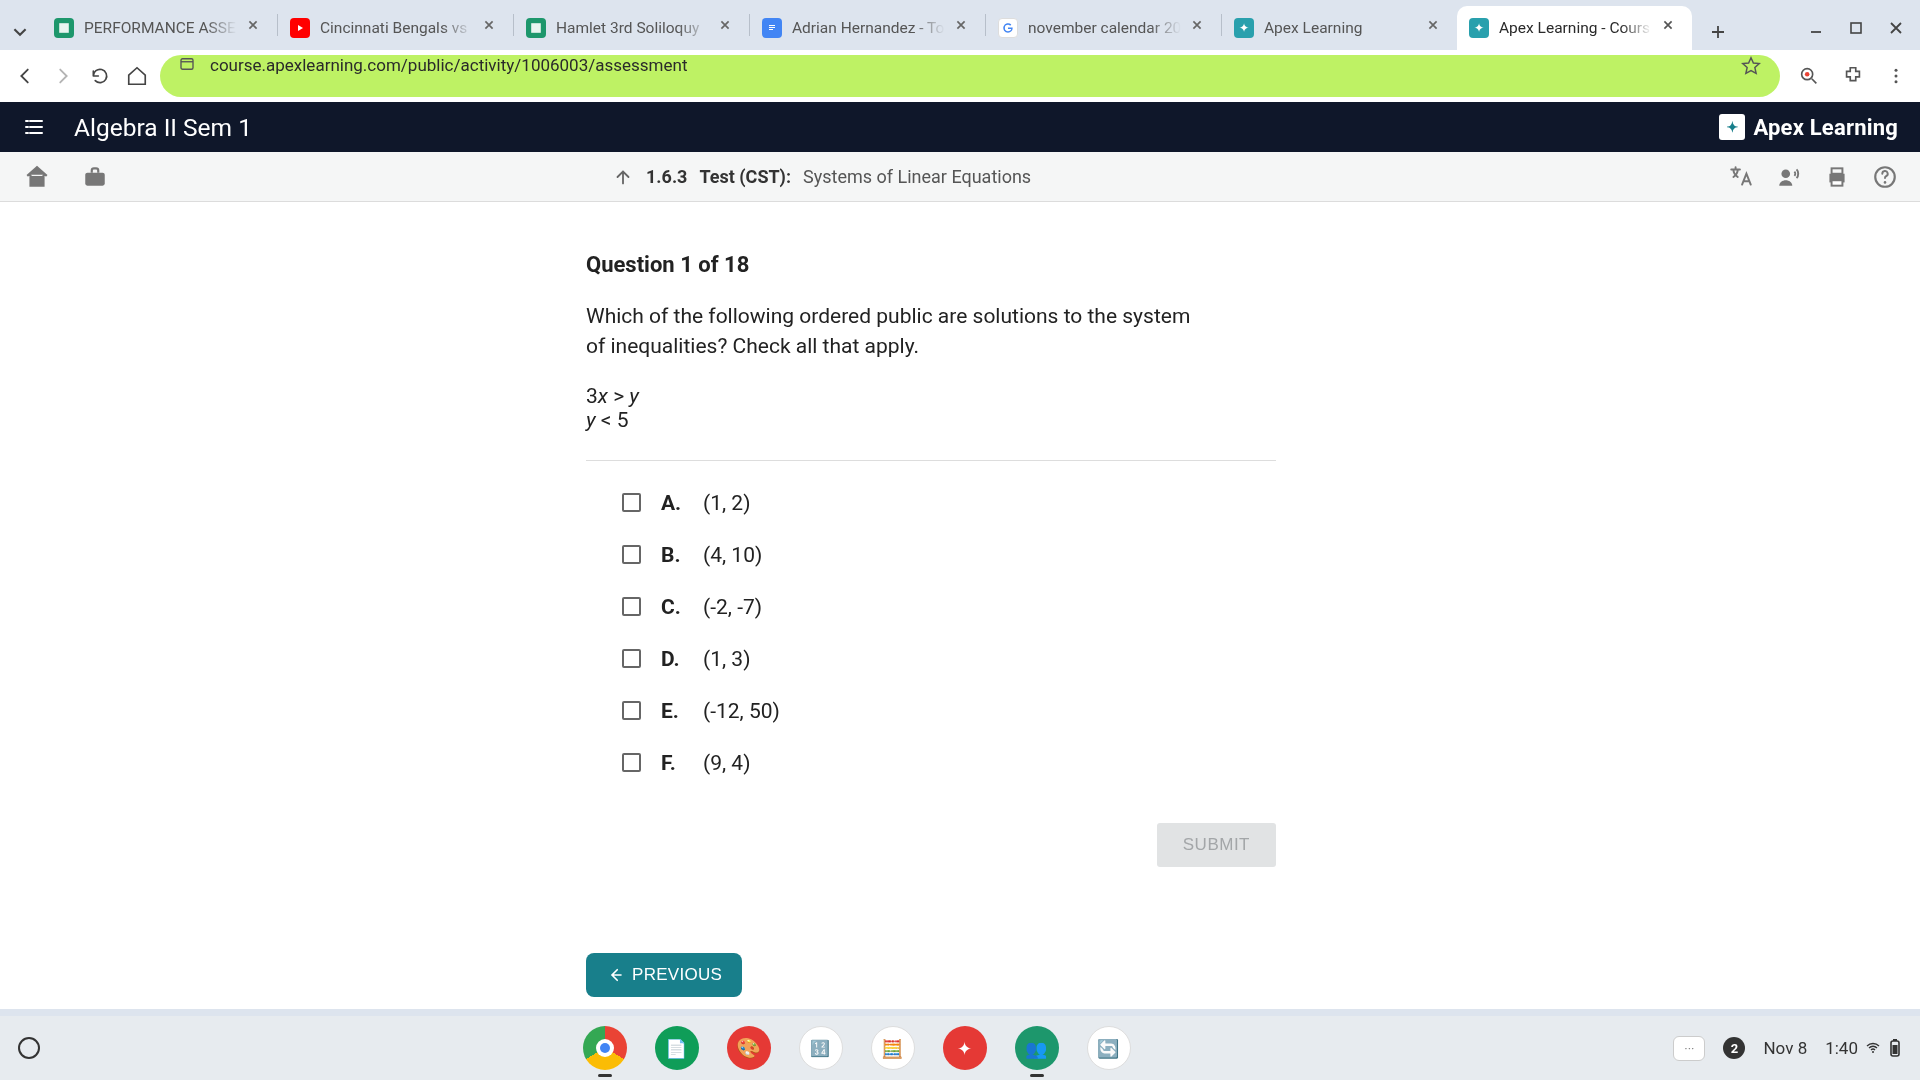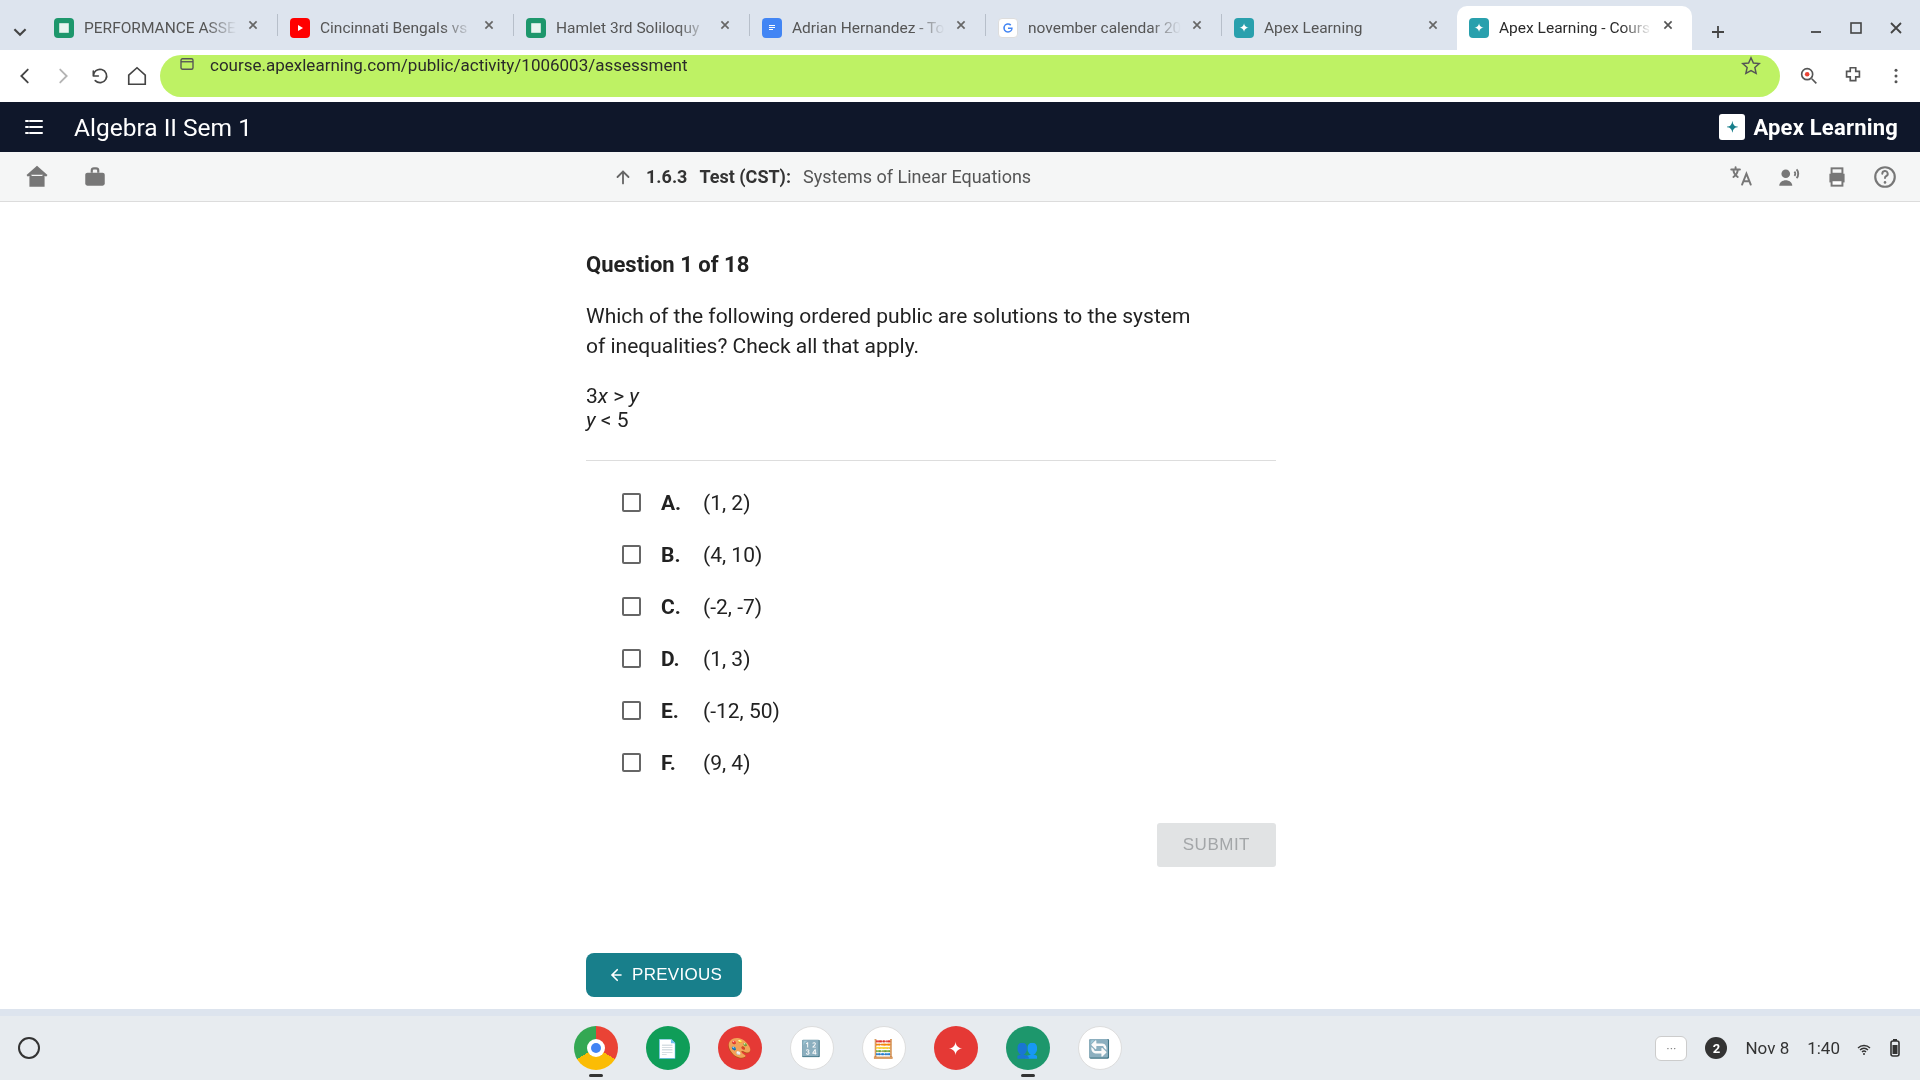--- a/index.html
+++ b/index.html
@@ -58,21 +58,21 @@
 .prev-btn { background:#187f8b; color:#fff; padding: 12px 20px; border:none; border-radius:8px; font-size:17px; font-weight:500; display:inline-flex; align-items:center; gap:8px; letter-spacing:0.3px; }
 
 
 .shelf { position:absolute; left:0; right:0; bottom:0; height:64px; background:#e7ebef; display:flex; align-items:center; padding:0 18px; gap:16px; }
 .shelf .launcher { width:22px; height:22px; border:2px solid #333; border-radius:50%; }
 .shelf .apps { margin:0 auto; display:flex; gap:28px; align-items:center; }
 .shelf .app-icon { width:44px; height:44px; border-radius:50%; display:flex; align-items:center; justify-content:center; position:relative; }
 .shelf .app-icon.running::after { content:""; position:absolute; bottom:-7px; left:50%; transform:translateX(-50%); width:14px; height:3px; border-radius:2px; background:#333; }
 .shelf .tray { display:flex; align-items:center; gap:18px; color:#333; font-size:17px; }
 .shelf .badge { width:22px; height:22px; border-radius:50%; background:#333; color:#fff; display:flex; align-items:center; justify-content:center; font-size:13px; font-weight:700; }
-.shelf .pill { display:flex; align-items:flex-end; gap:16px; }
+.shelf .pill { display:flex; align-items:center; gap:7px; }
 
 
 .fav-classroom { background:#1d976c; }
 .fav-youtube { background:#ff0000; }
 .fav-docs { background:#4285f4; }
 .fav-google { background:#fff; border:1px solid #ddd; }
 .fav-apex { background:#29a0ad; }
 
 </style>
 </head>

